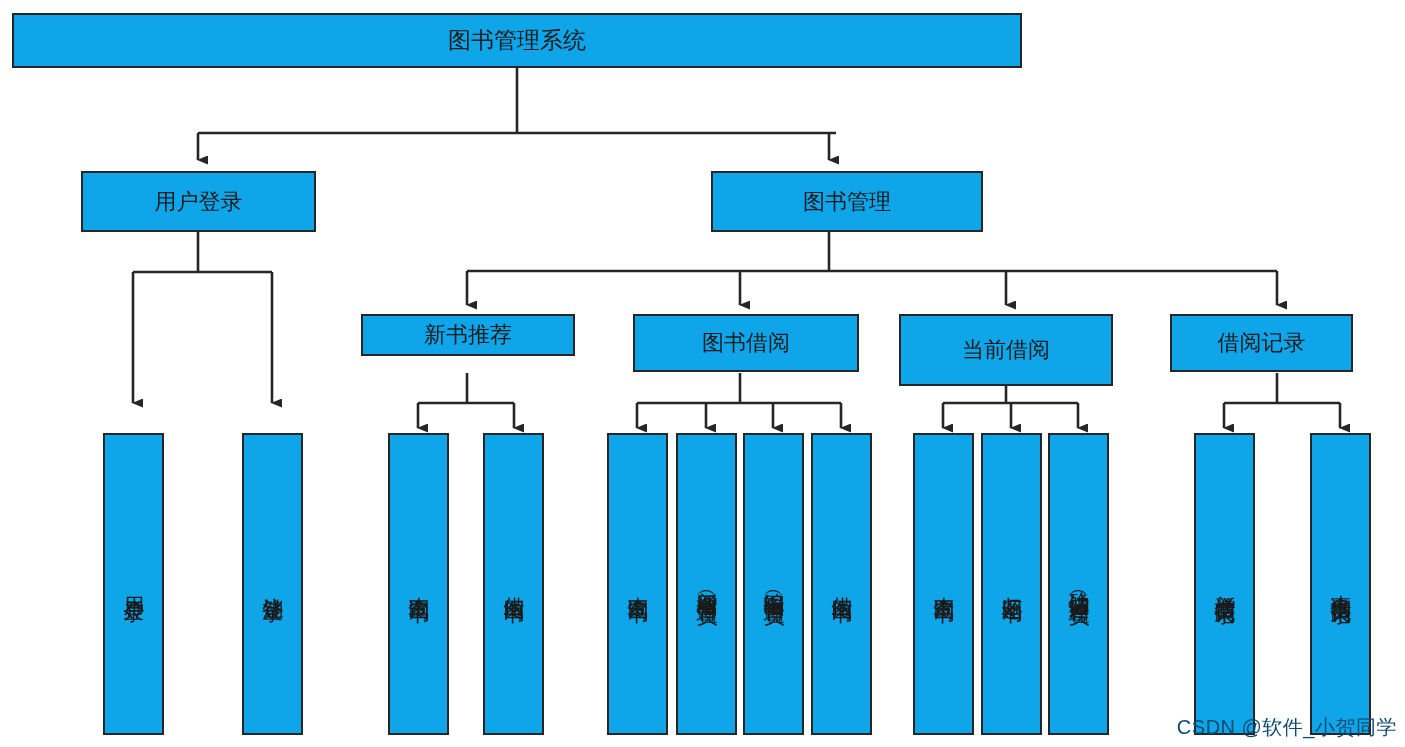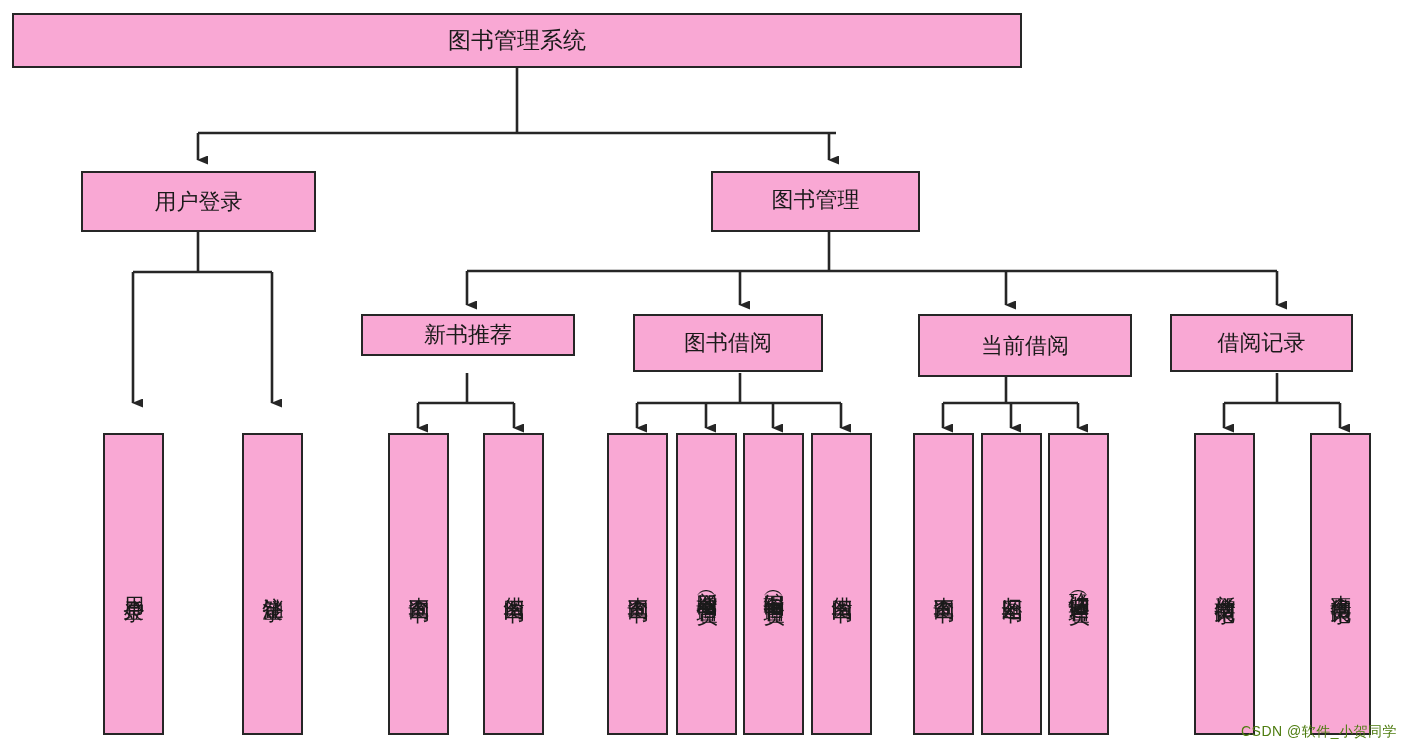--- a/index.html
+++ b/index.html
@@ -21,21 +21,21 @@
     position: absolute;
     left: 0;
     top: 0;
     width: 1405px;
     height: 747px;
   }
   .node-box {
     position: absolute;
     box-sizing: border-box;
     border: 2px solid #262626;
-    background: #f9a8d4;
+    background: #0ea5e9;
     display: flex;
     align-items: center;
     justify-content: center;
     overflow: hidden;
   }
   .node-label {
     color: #1a1a1a;
     line-height: 1.18;
     white-space: nowrap;
     text-align: center;
@@ -51,22 +51,22 @@
     white-space: nowrap;
   }
   .leaf {
     align-items: center;
     justify-content: center;
   }
   #watermark {
     position: absolute;
     right: 8px;
     bottom: 6px;
-    font-size: 14px;
-    color: #4d7c0f;
+    font-size: 20px;
+    color: #0c4a6e;
     letter-spacing: 0.5px;
     user-select: none;
     pointer-events: none;
   }
 </style>
 </head>
 <body>
 
 <div id="diagram-root">
 
@@ -121,33 +121,33 @@
   </svg>
 
   <div class="node-box lvl0" style="left:12px; top:13px; width:1010px; height:55px;">
     <span class="node-label">图书管理系统</span>
   </div>
 
   <div class="node-box lvl1" style="left:81px; top:171px; width:235px; height:61px;">
     <span class="node-label">用户登录</span>
   </div>
 
-  <div class="node-box lvl1" style="left:711px; top:171px; width:209px; height:61px;font-family:Liberation Mono, monospace;">
+  <div class="node-box lvl1" style="left:711px; top:171px; width:272px; height:61px;">
     <span class="node-label">图书管理</span>
   </div>
 
   <div class="node-box lvl2" style="left:361px; top:314px; width:214px; height:42px;">
     <span class="node-label">新书推荐</span>
   </div>
 
-  <div class="node-box lvl2" style="left:633px; top:314px; width:190px; height:58px;">
+  <div class="node-box lvl2" style="left:633px; top:314px; width:226px; height:58px;">
     <span class="node-label">图书借阅</span>
   </div>
 
-  <div class="node-box lvl2" style="left:918px; top:314px; width:214px; height:63px;">
+  <div class="node-box lvl2" style="left:899px; top:314px; width:214px; height:72px;">
     <span class="node-label">当前借阅</span>
   </div>
 
   <div class="node-box lvl2" style="left:1170px; top:314px; width:183px; height:58px;">
     <span class="node-label">借阅记录</span>
   </div>
 
   <div class="node-box leaf" style="left:103px; top:433px; width:61px; height:302px;">
     <span class="node-label">用户登录</span>
   </div>

